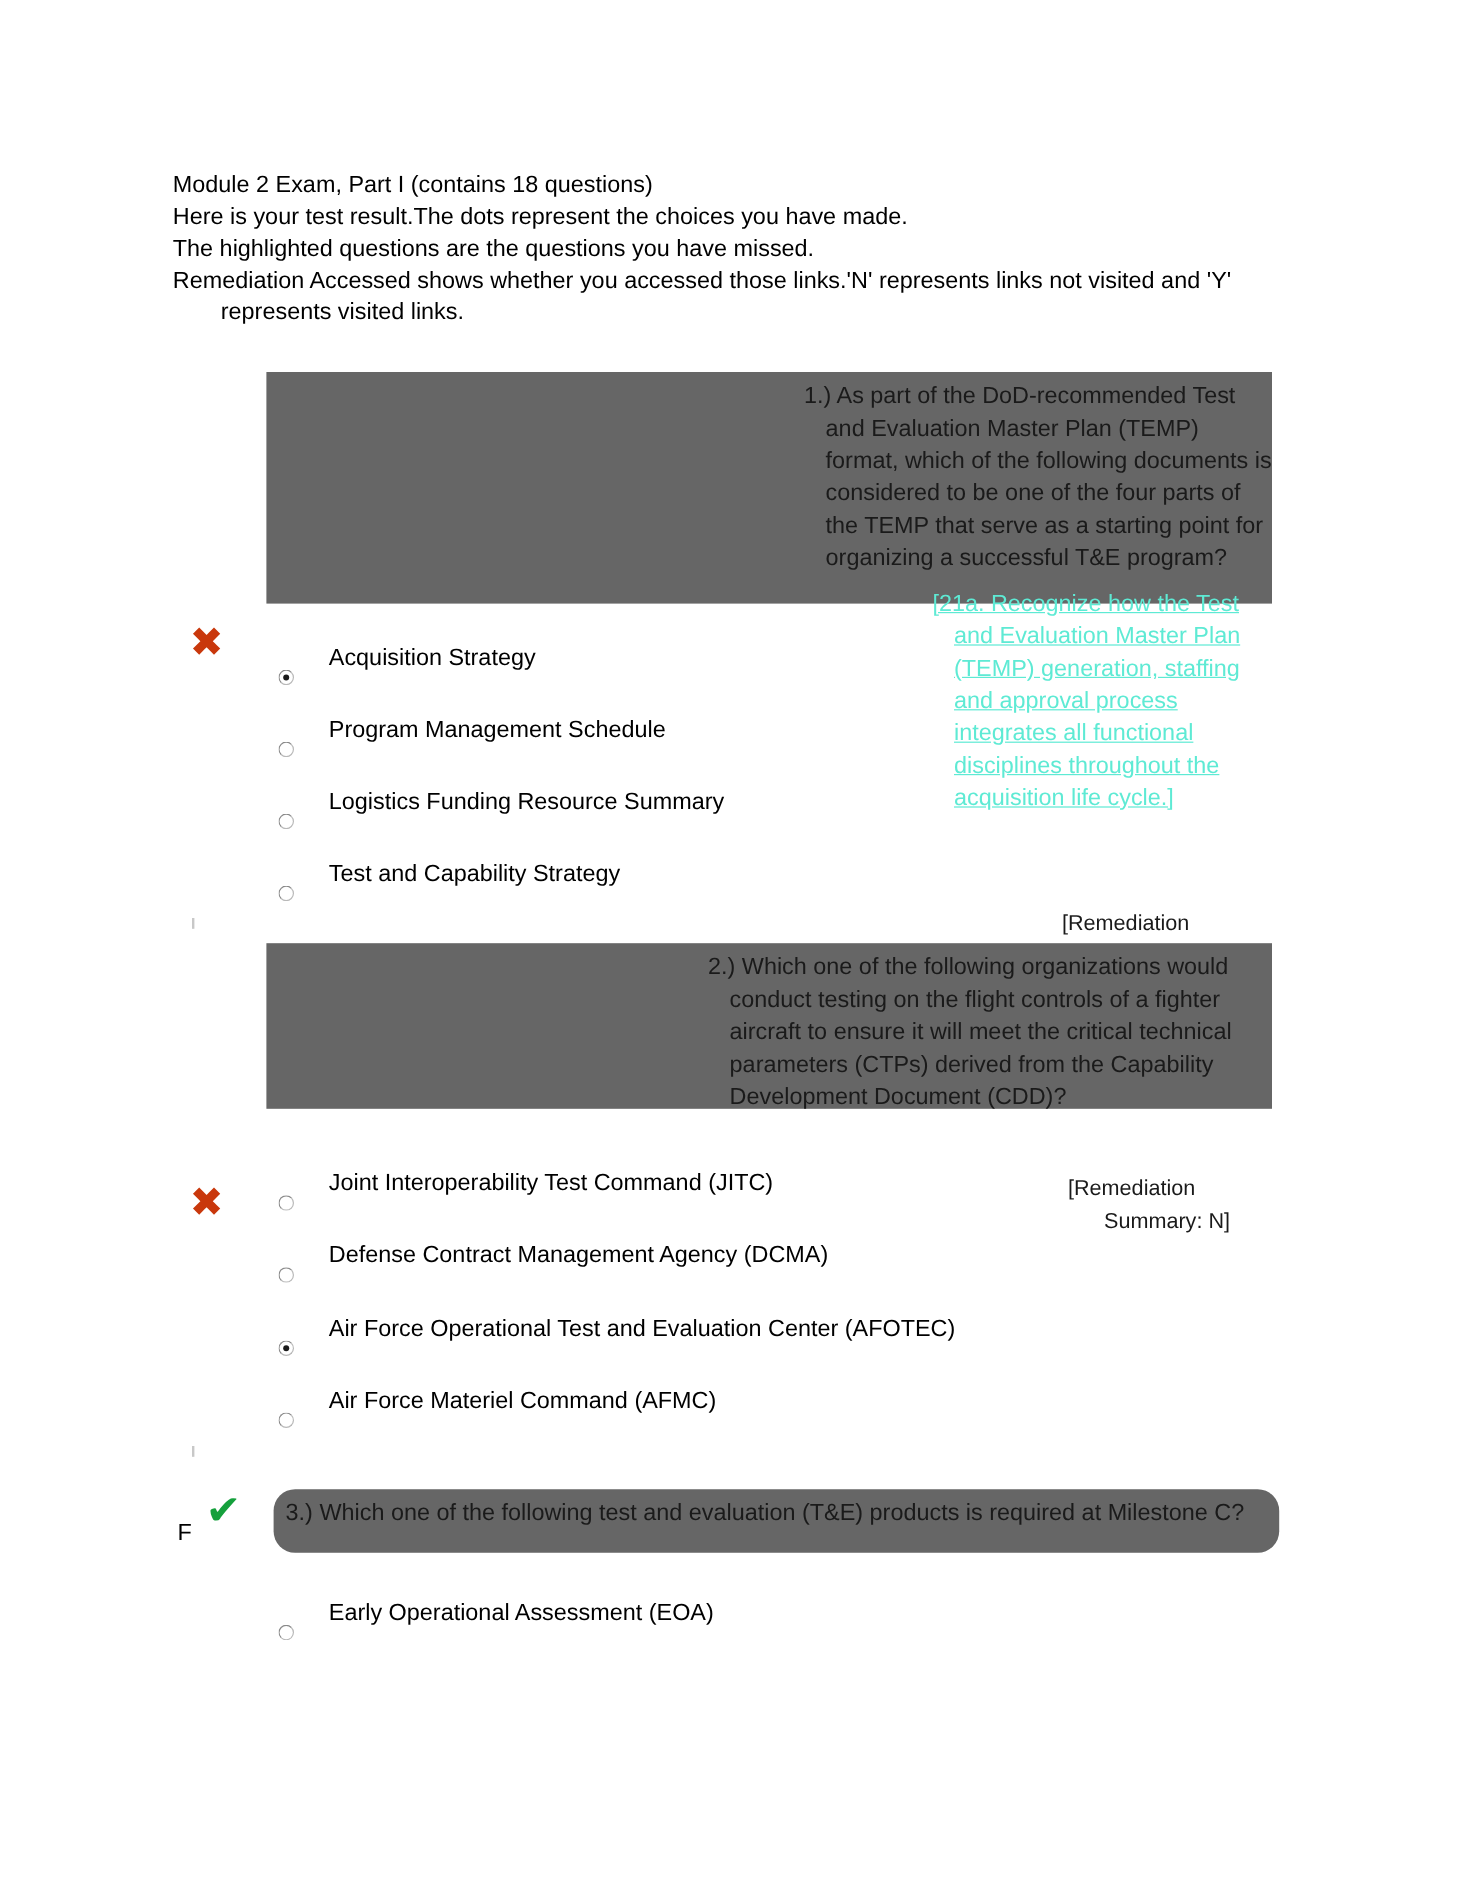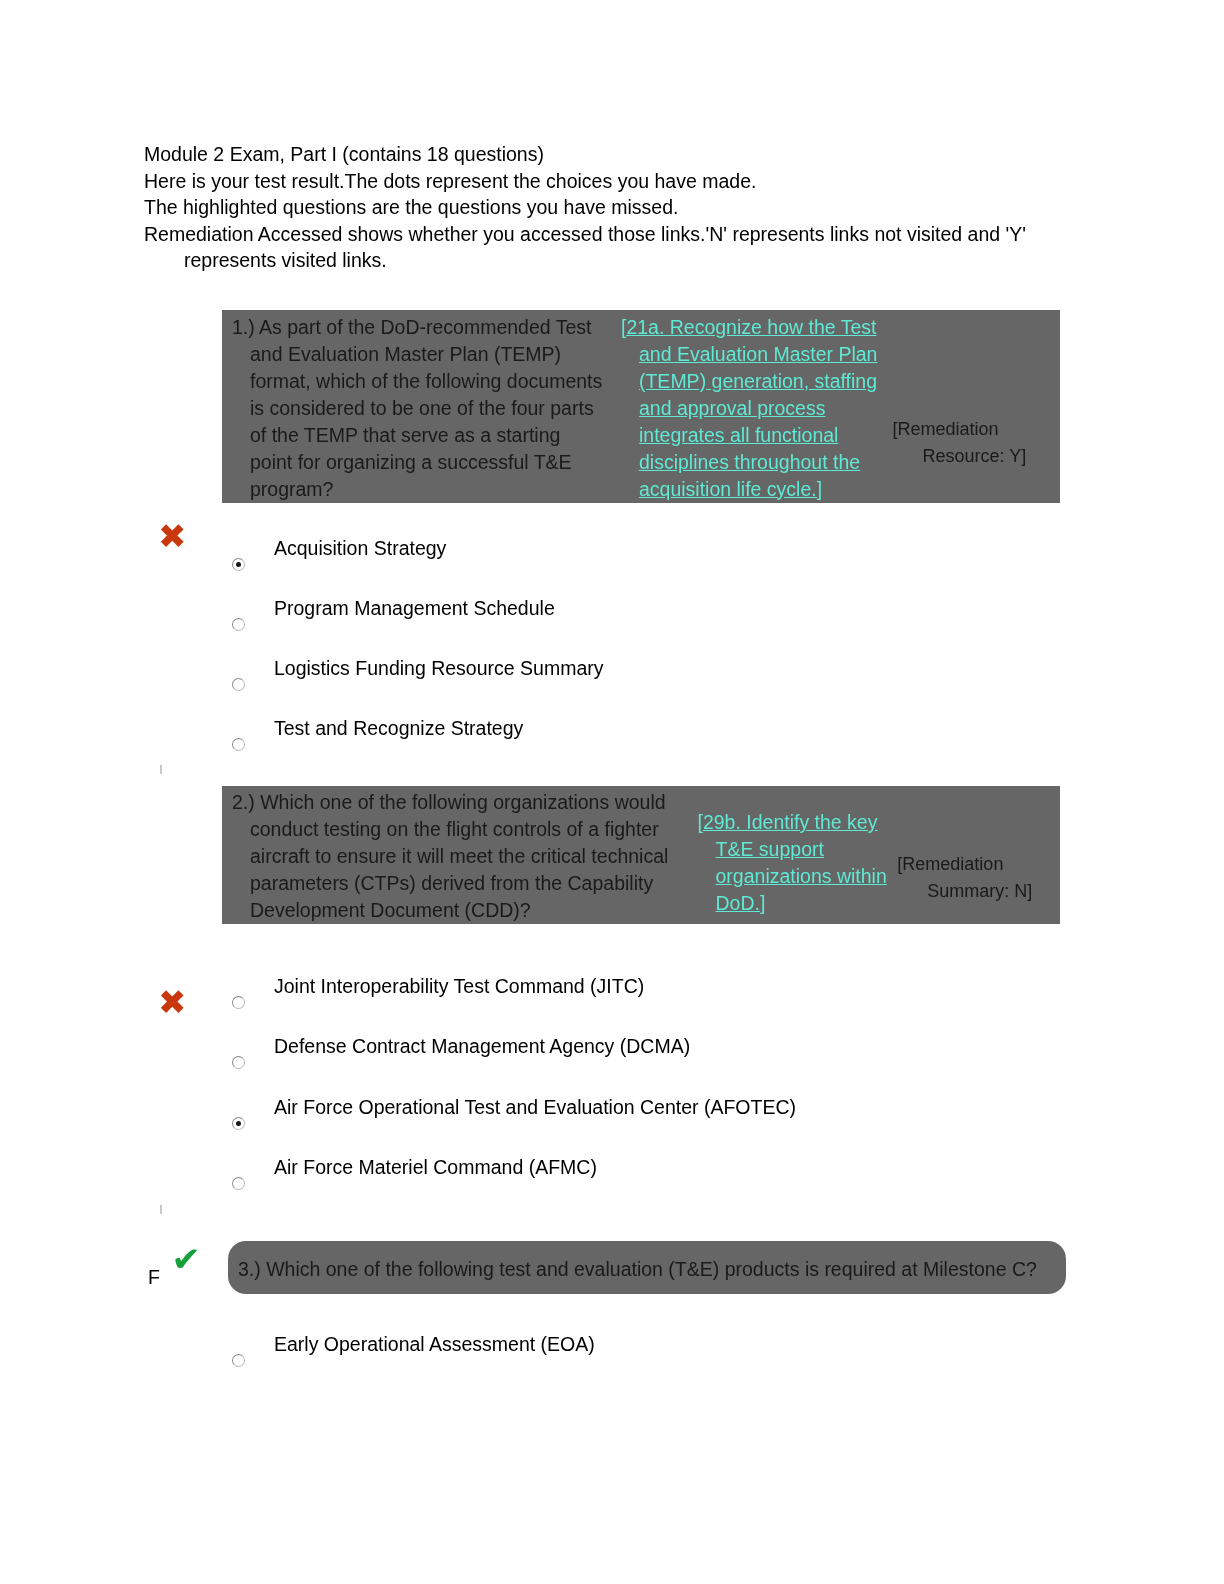--- a/index.html
+++ b/index.html
@@ -37,22 +37,22 @@
   .intro-line.hang {
     padding-left: 40px;
   }
 
   
   .qbanner {
     position: absolute;
     background: #666666;
     box-sizing: border-box;
     display: flex;
-    flex-direction: row;
-    align-items: center;
+    flex-direction: column;
+    align-items: flex-end;
   }
   .qb-text {
     font-size: 19.5px;
     line-height: 27px;
     color: #1a1a1a;
     padding: 7px 0 4px 0;
     text-indent: -18px;
     margin-left: 18px;
   }
   .qb-link {
@@ -181,28 +181,27 @@
   <div class="option" style="left:232px; top:618px;">
     <span class="radio"></span>
     <span class="option-label">Program Management Schedule</span>
   </div>
   <div class="option" style="left:232px; top:678px;">
     <span class="radio"></span>
     <span class="option-label">Logistics Funding Resource Summary</span>
   </div>
   <div class="option" style="left:232px; top:738px;">
     <span class="radio"></span>
-    <span class="option-label">Test and Recognize Strategy</span>
+    <span class="option-label">Test and Capability Strategy</span>
   </div>
 
   <div class="tick-mark" style="left:160px; top:765px;"></div>
 
   <div class="qbanner" style="left:222px; top:786px; width:838px; height:138px;">
     <div class="qb-text" style="width:452px; padding-left:10px;">2.) Which one of the following organizations would conduct testing on the flight controls of a fighter aircraft to ensure it will meet the critical technical parameters (CTPs) derived from the Capability Development Document (CDD)?</div>
-    <div class="qb-link" style="width:190px; padding-left:15px; padding-top:20px;">[29b. Identify the key T&amp;E support organizations within DoD.]</div>
     <div class="qb-rem" style="width:170px; padding-left:0px; padding-top:45px;">
       <span>[Remediation</span>
       <span class="rem2">Summary: N]</span>
     </div>
   </div>
 
   <div class="mark-x" style="left:158px; top:985px;">✖</div>
 
   <div class="option" style="left:232px; top:996px;">
     <span class="radio"></span>

